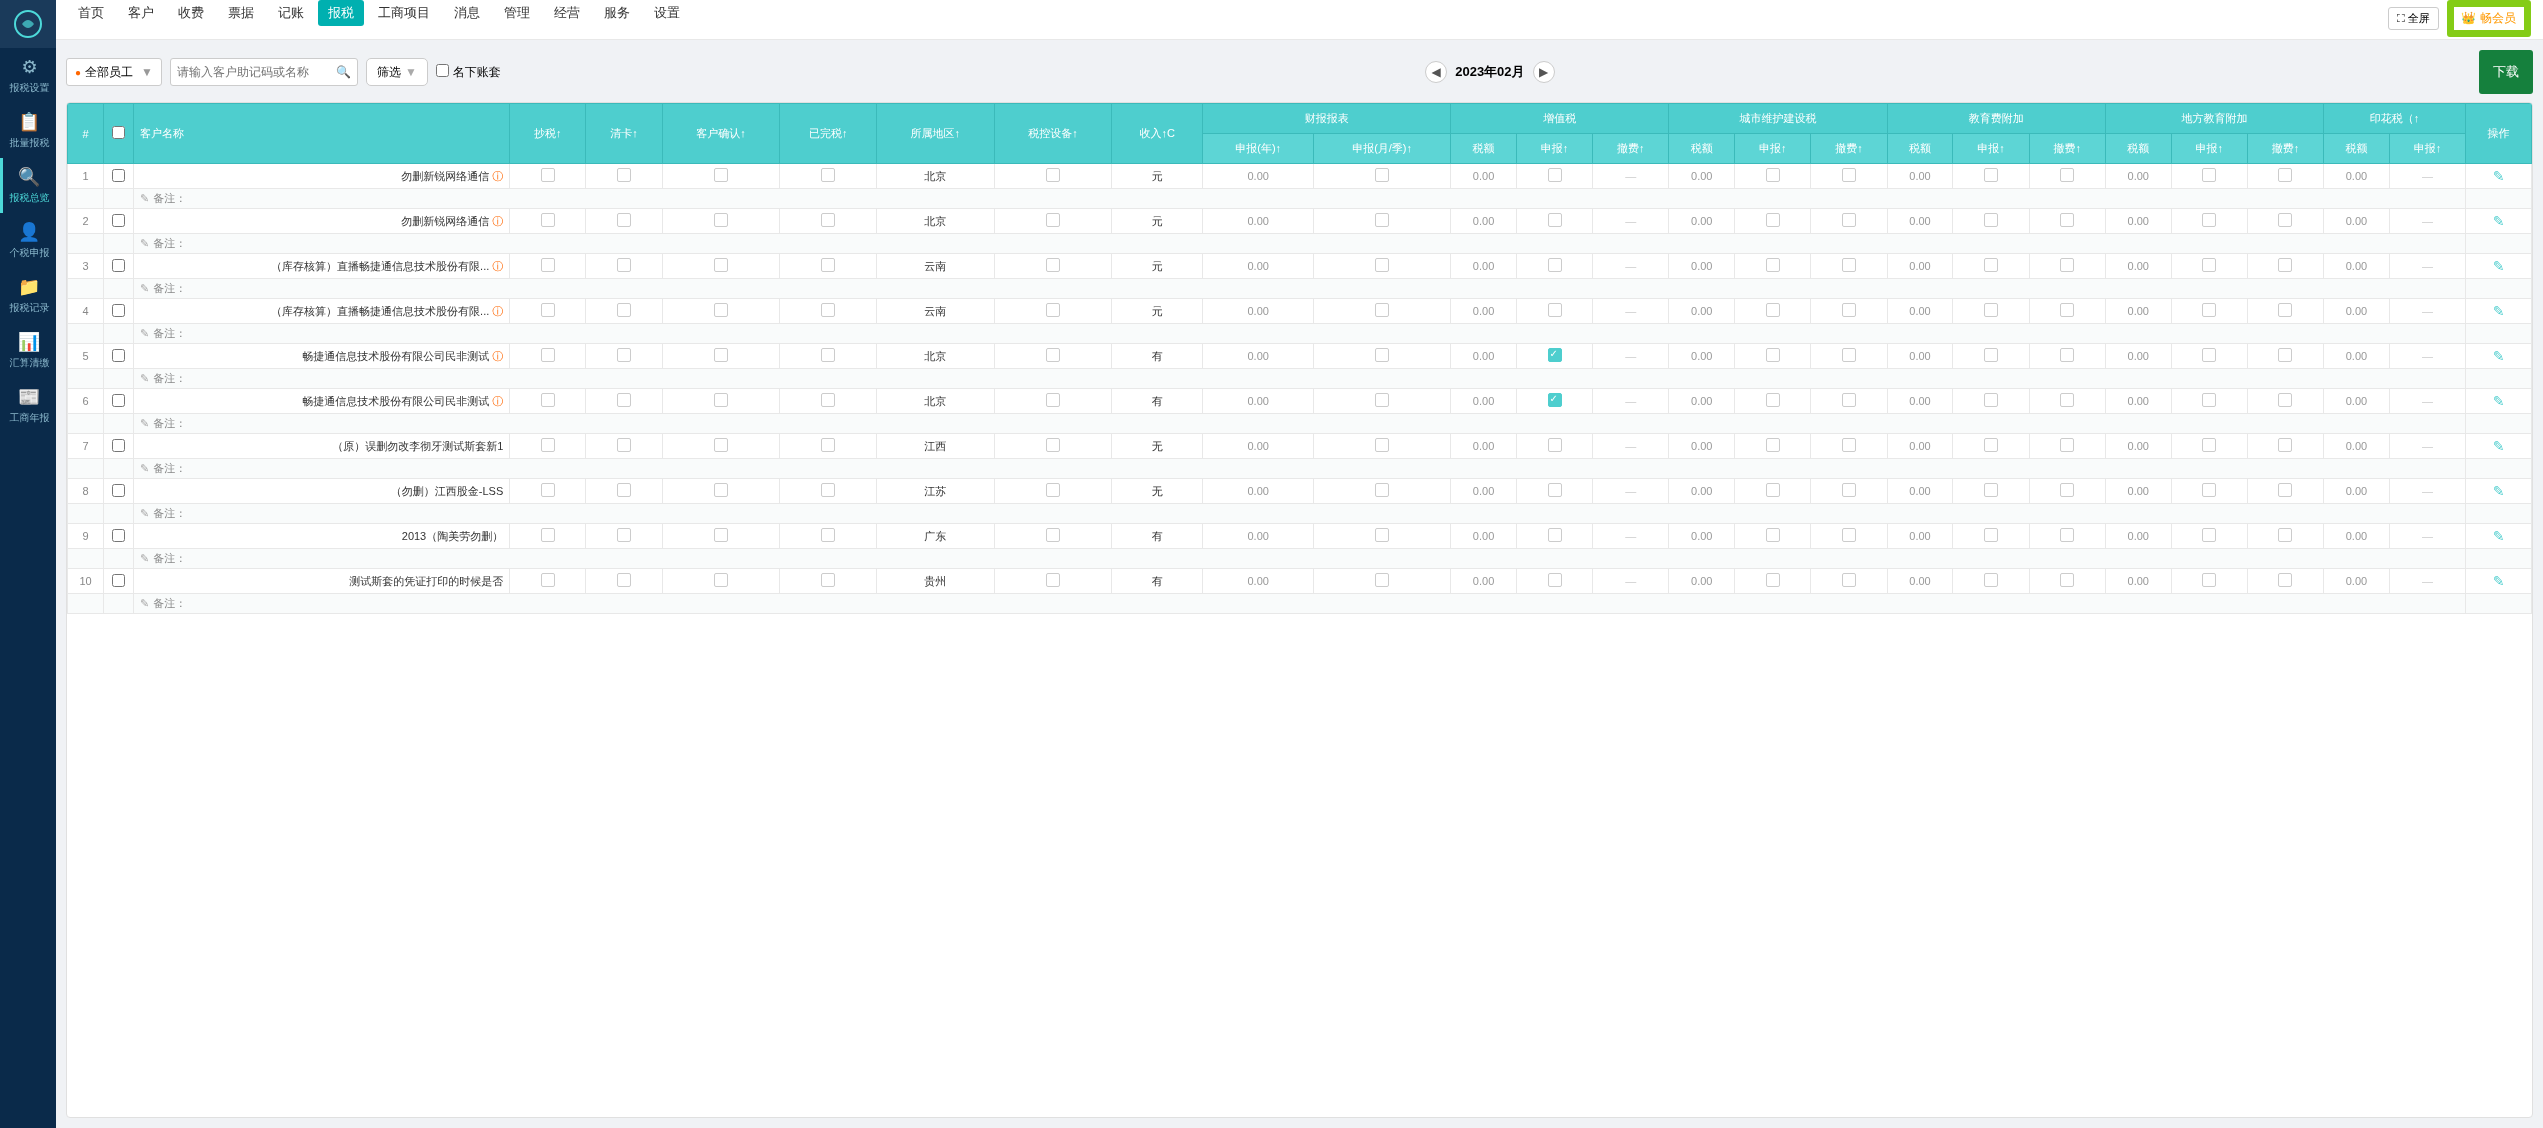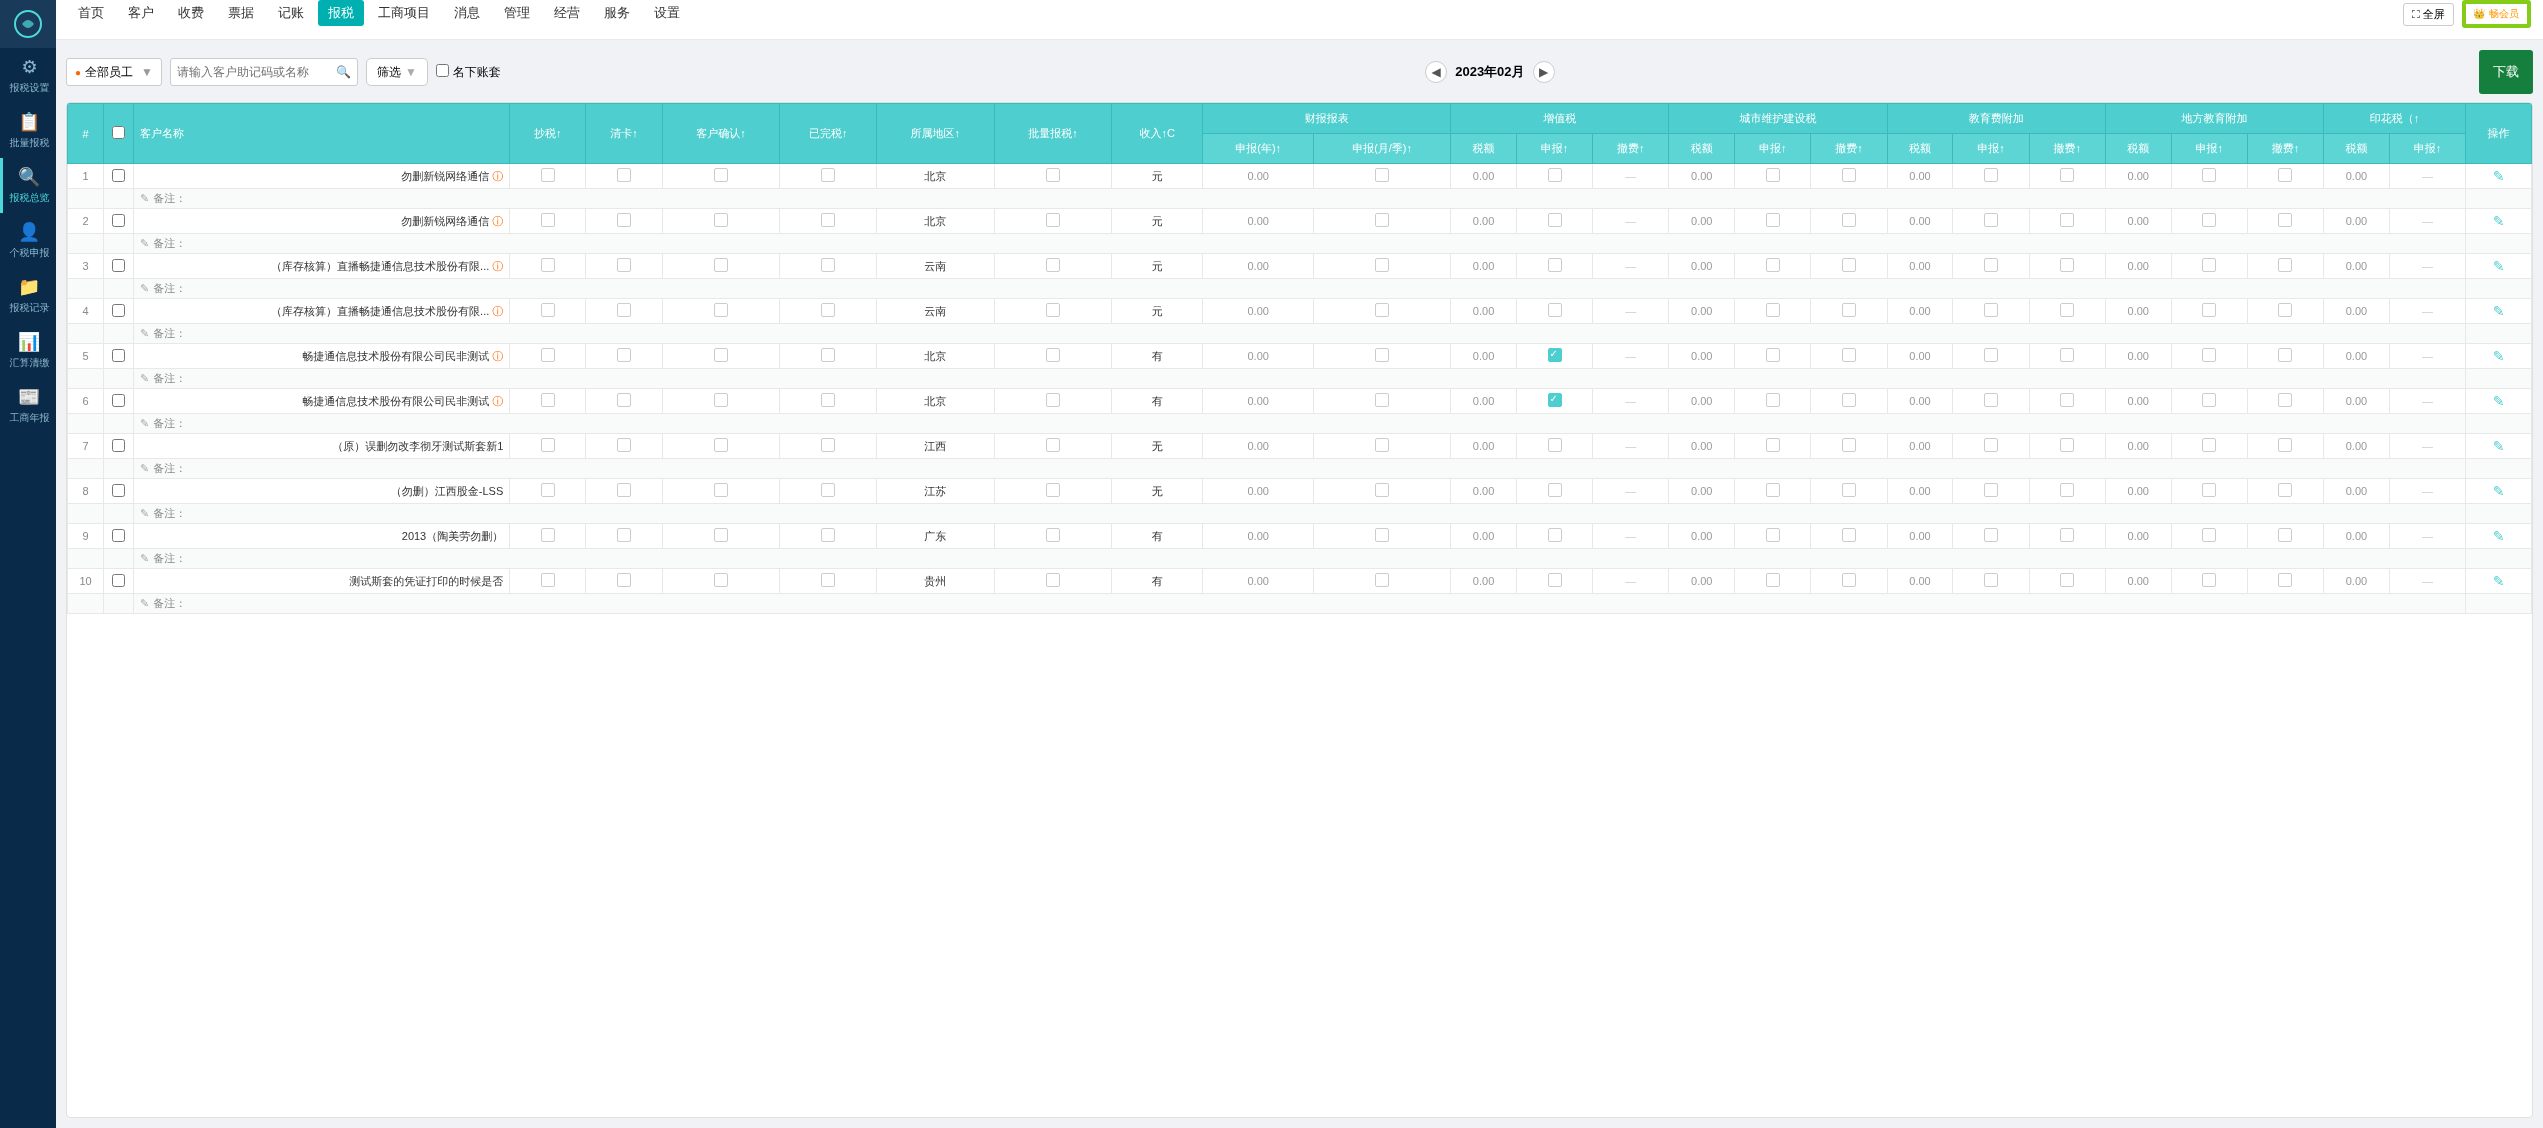--- a/index.html
+++ b/index.html
@@ -68,24 +68,24 @@
     .nav-right-btn {
       padding: 3px 8px;
       border: 1px solid #ccc;
       border-radius: 3px;
       cursor: pointer;
       font-size: 11px;
       background: #fff;
     }
     .nav-right-vip {
       padding: 3px 8px;
-      border: 4px solid #84cc16;
+      border: 7px solid #84cc16;
       border-radius: 3px;
       cursor: pointer;
-      font-size: 10px;
+      font-size: 12px;
       background: #fff;
       color: #ff9900;
     }
 
     
     .page-area { flex: 1; overflow: hidden; display: flex; flex-direction: column; padding: 10px; gap: 8px; }
 
     
     .toolbar {
       display: flex;
@@ -357,21 +357,21 @@
             <th rowspan="2" class="row-num-col">#</th>
             <th rowspan="2" class="col-select">
               <input type="checkbox" style="">
             </th>
             <th rowspan="2" style="min-width:160px; text-align:left;">客户名称</th>
             <th rowspan="2">抄税↑</th>
             <th rowspan="2">清卡↑</th>
             <th rowspan="2">客户确认↑</th>
             <th rowspan="2">已完税↑</th>
             <th rowspan="2">所属地区↑</th>
-            <th rowspan="2">批量报税↑</th>
+            <th rowspan="2">税控设备↑</th>
             <th rowspan="2">收入↑C</th>
             <th colspan="2">财报报表</th>
             <th colspan="3">增值税</th>
             <th colspan="3">城市维护建设税</th>
             <th colspan="3">教育费附加</th>
             <th colspan="3">地方教育附加</th>
             <th colspan="2">印花税（↑</th>
             <th rowspan="2">操作</th>
           </tr>
           <tr class="sub-header">

